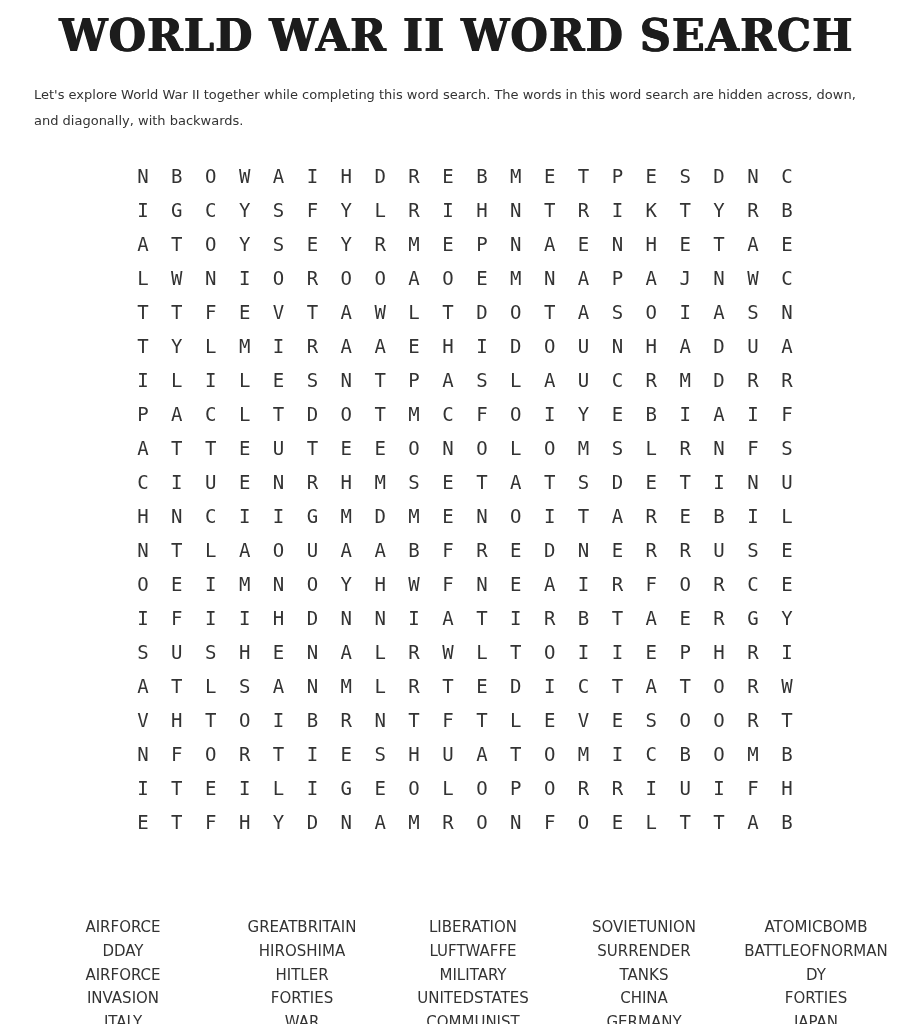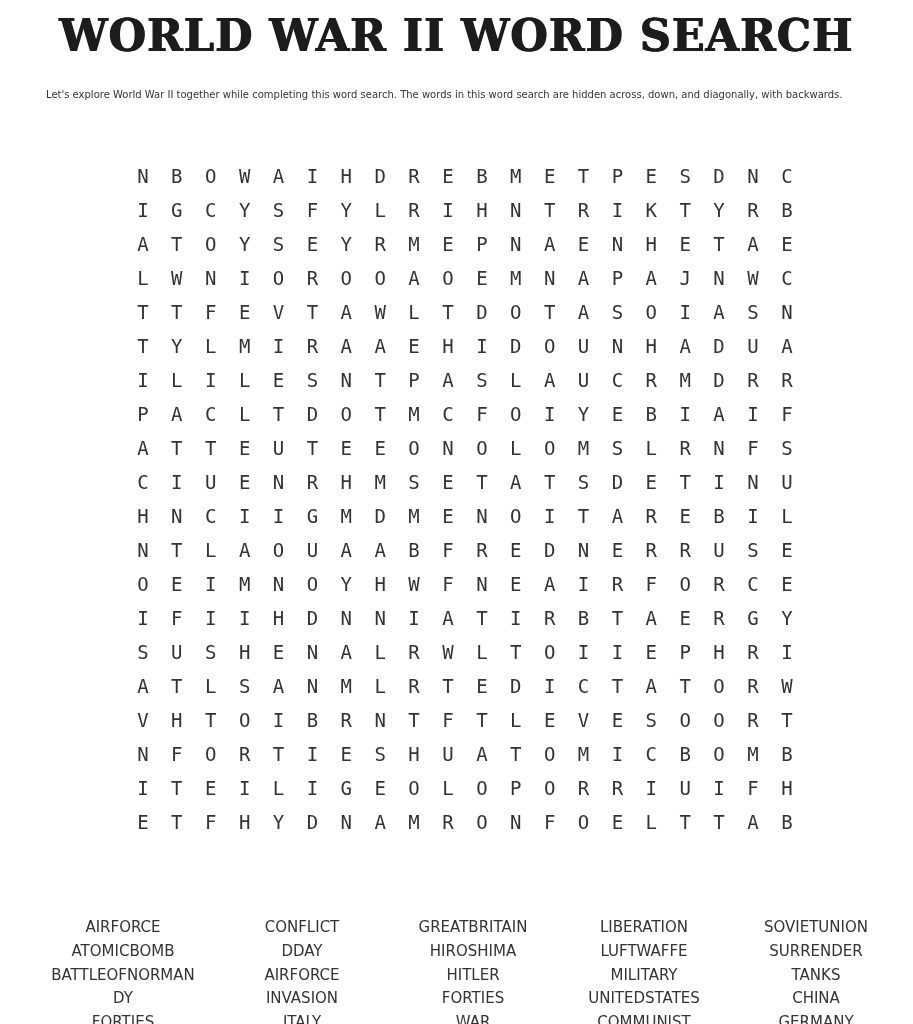--- a/index.html
+++ b/index.html
@@ -4,22 +4,22 @@
   <style>
     html, body { margin: 0; padding: 0; background: #ffffff; }
     body { width: 913px; height: 1024px; position: relative; overflow: hidden; color: #2b2b2b; font-family: "DejaVu Sans", sans-serif; }
     .title {
       position: absolute; left: 0; top: 10px; width: 913px; text-align: center;
       font-family: "DejaVu Serif", serif; font-weight: 900; font-size: 43px; letter-spacing: 1px;
       color: #1c1c1c; transform: scaleY(1.02); line-height: 52px;
       text-shadow: 0.6px 0 0 #1c1c1c, -0.6px 0 0 #1c1c1c;
     }
     .intro {
-      position: absolute; left: 46px; top: 82px; width: 830px;
-      font-family: "DejaVu Sans", sans-serif; font-size: 10px; line-height: 26px; color: #333;
+      position: absolute; left: 34px; top: 82px; width: 830px;
+      font-family: "DejaVu Sans", sans-serif; font-size: 13px; line-height: 26px; color: #333;
     }
     .grid {
       position: absolute; left: 126px; top: 159px;
       display: grid; grid-template-columns: repeat(20, 33.9px); grid-auto-rows: 34px;
     }
     .cell {
       font-family: "DejaVu Sans Mono", monospace; font-size: 19px; color: #333;
       display: flex; align-items: center; justify-content: center; cursor: pointer; user-select: none;
     }
     .words {
@@ -435,21 +435,20 @@
     <span class="cell">E</span>
     <span class="cell">L</span>
     <span class="cell">T</span>
     <span class="cell">T</span>
     <span class="cell">A</span>
     <span class="cell">B</span>
   </div>
 
 <div class="words" id="words">
     <div class="word">AIRFORCE</div>
-    <div class="word">CONFLICT</div>
     <div class="word">GREATBRITAIN</div>
     <div class="word">LIBERATION</div>
     <div class="word">SOVIETUNION</div>
     <div class="word">ATOMICBOMB</div>
     <div class="word">DDAY</div>
     <div class="word">HIROSHIMA</div>
     <div class="word">LUFTWAFFE</div>
     <div class="word">SURRENDER</div>
     <div class="word">BATTLEOFNORMAN</div>
     <div class="word">AIRFORCE</div>

